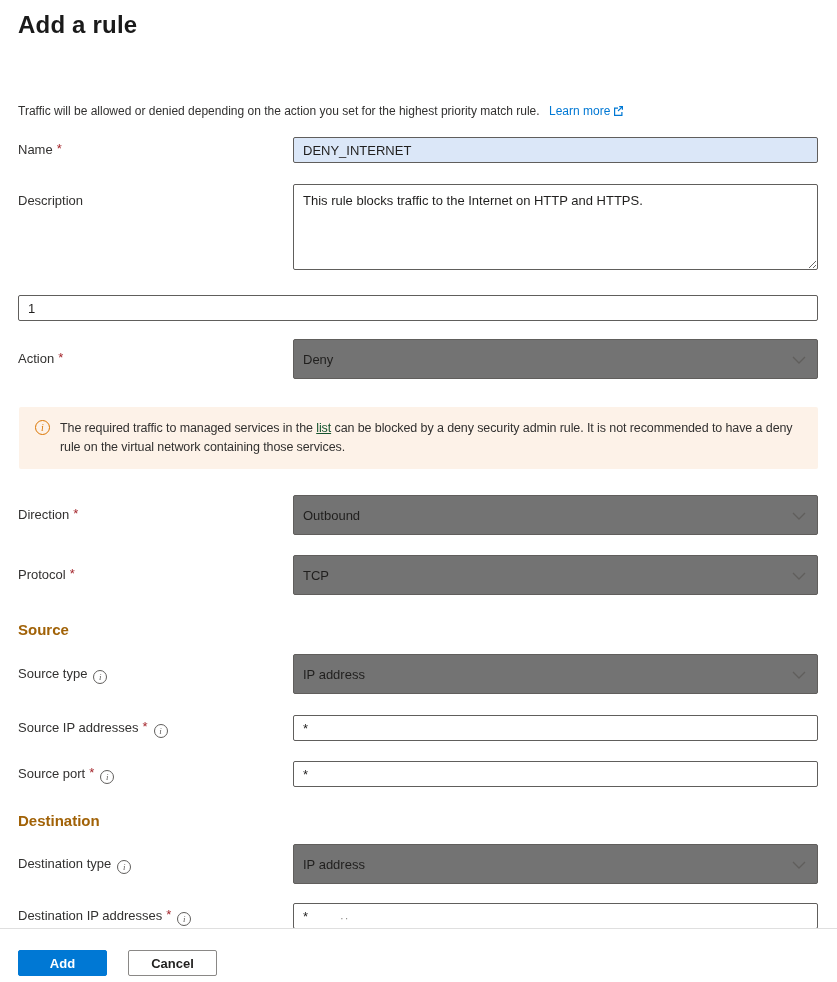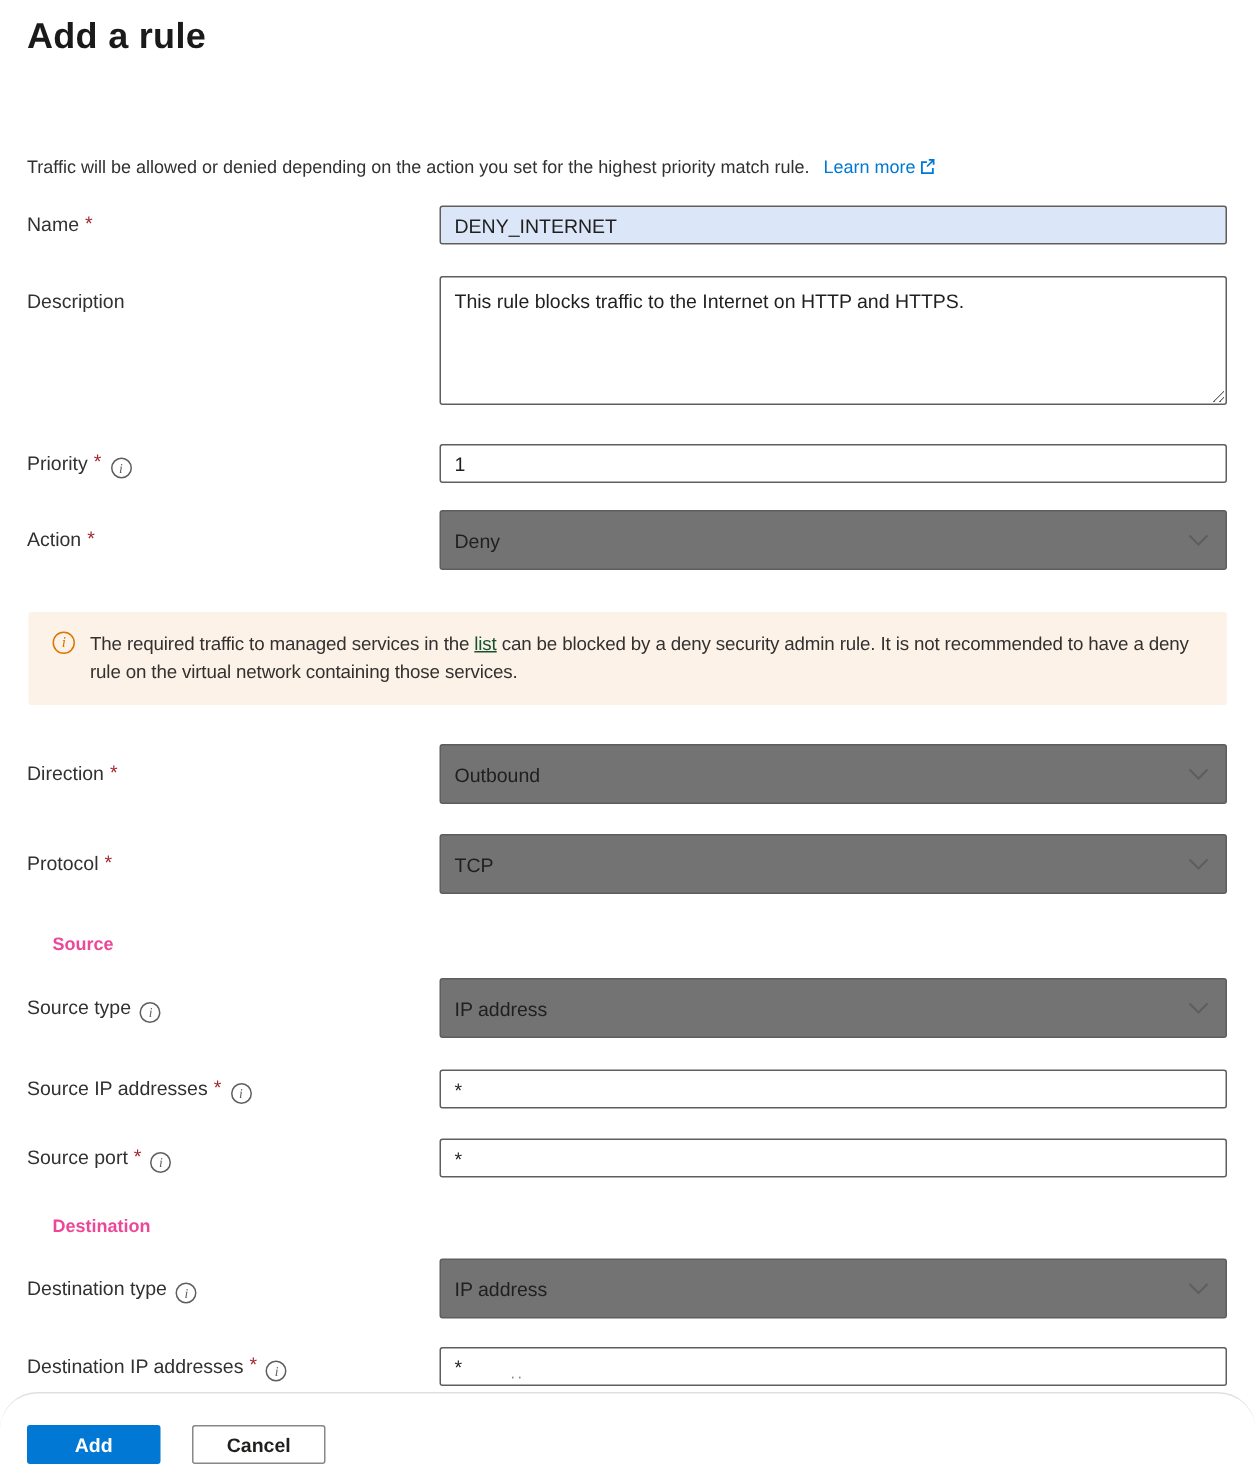--- a/index.html
+++ b/index.html
@@ -113,24 +113,23 @@
     border: 1px solid #605e5c;
     border-radius: 2px;
     padding: 0 9px;
     background: #737373;
     cursor: pointer;
   }
   .select-value { flex: 1 1 auto; font-size: 13px; color: #201f1e; }
   .chevron { flex: 0 0 auto; margin-right: 2px; }
 
   .section-heading {
-    font-size: 12px;
+    font-size: 15px;
     font-weight: 700;
-    color: #ec4899;
-    margin-left: 17px;
+    color: #a16207;
   }
 
   .warning-box {
     display: flex;
     align-items: flex-start;
     margin-top: 28px;
     margin-left: 1px;
     border-radius: 2px;
     padding: 12px 14px 12px 12px;
     min-height: 61px;
@@ -190,21 +189,20 @@
   .footer {
     position: absolute;
     left: 0; right: 0; bottom: 0;
     height: 54px;
     background: #ffffff;
     border-top: 1px solid #dfdfdf;
     padding: 21px 0 0 18px;
     display: flex;
     align-items: flex-start;
     gap: 21px;
-    border-radius: 25px;
   }
   .btn {
     height: 26px;
     min-width: 89px;
     border-radius: 2px;
     font-size: 13px;
     font-weight: 600;
     font-family: inherit;
     cursor: pointer;
     padding: 0 14px;
@@ -242,23 +240,20 @@
     <div class="row row-desc top-align">
       <div class="label-cell">
         <span>Description</span>
       </div>
       <div class="control-cell">
         <textarea class="textarea" style="">This rule blocks traffic to the Internet on HTTP and HTTPS.</textarea>
       </div>
     </div>
 
     <div class="row row-priority">
-      <div class="label-cell">
-        <span>Priority</span><span class="req">*</span><span class="info-icon">i</span>
-      </div>
       <div class="control-cell">
         <input class="text-input" value="1" style="">
       </div>
     </div>
 
     <div class="row row-action">
       <div class="label-cell">
         <span>Action</span><span class="req">*</span>
       </div>
       <div class="control-cell">

